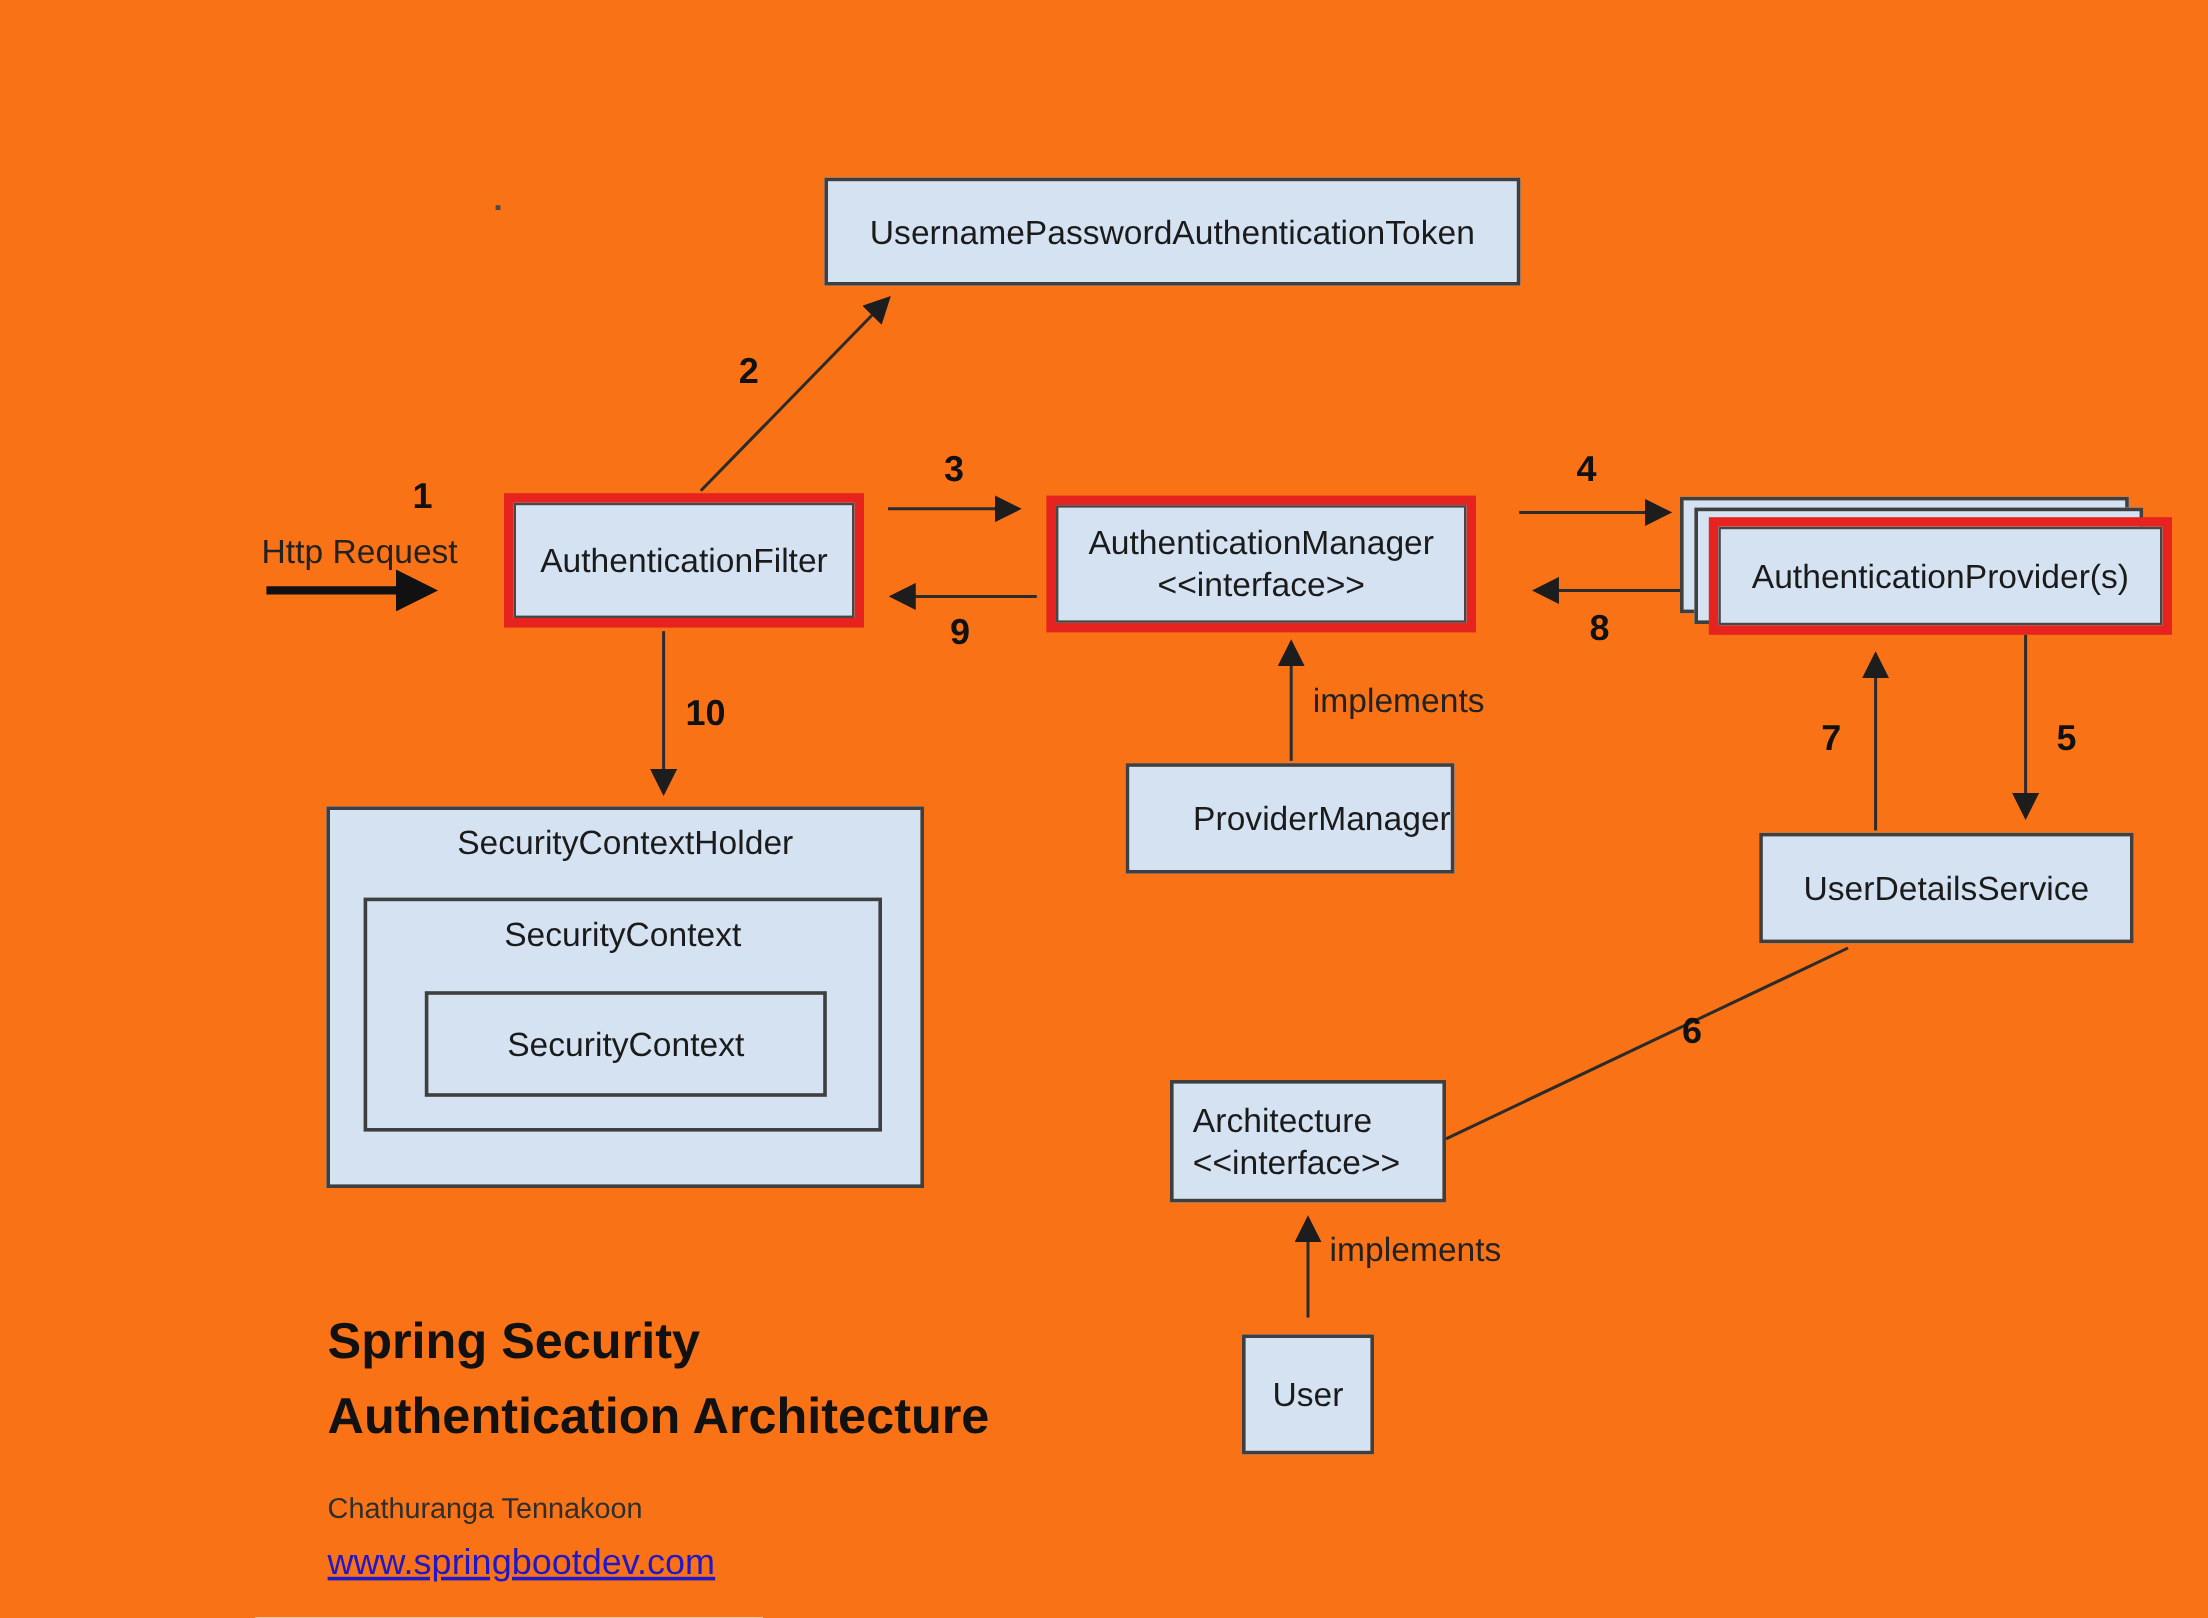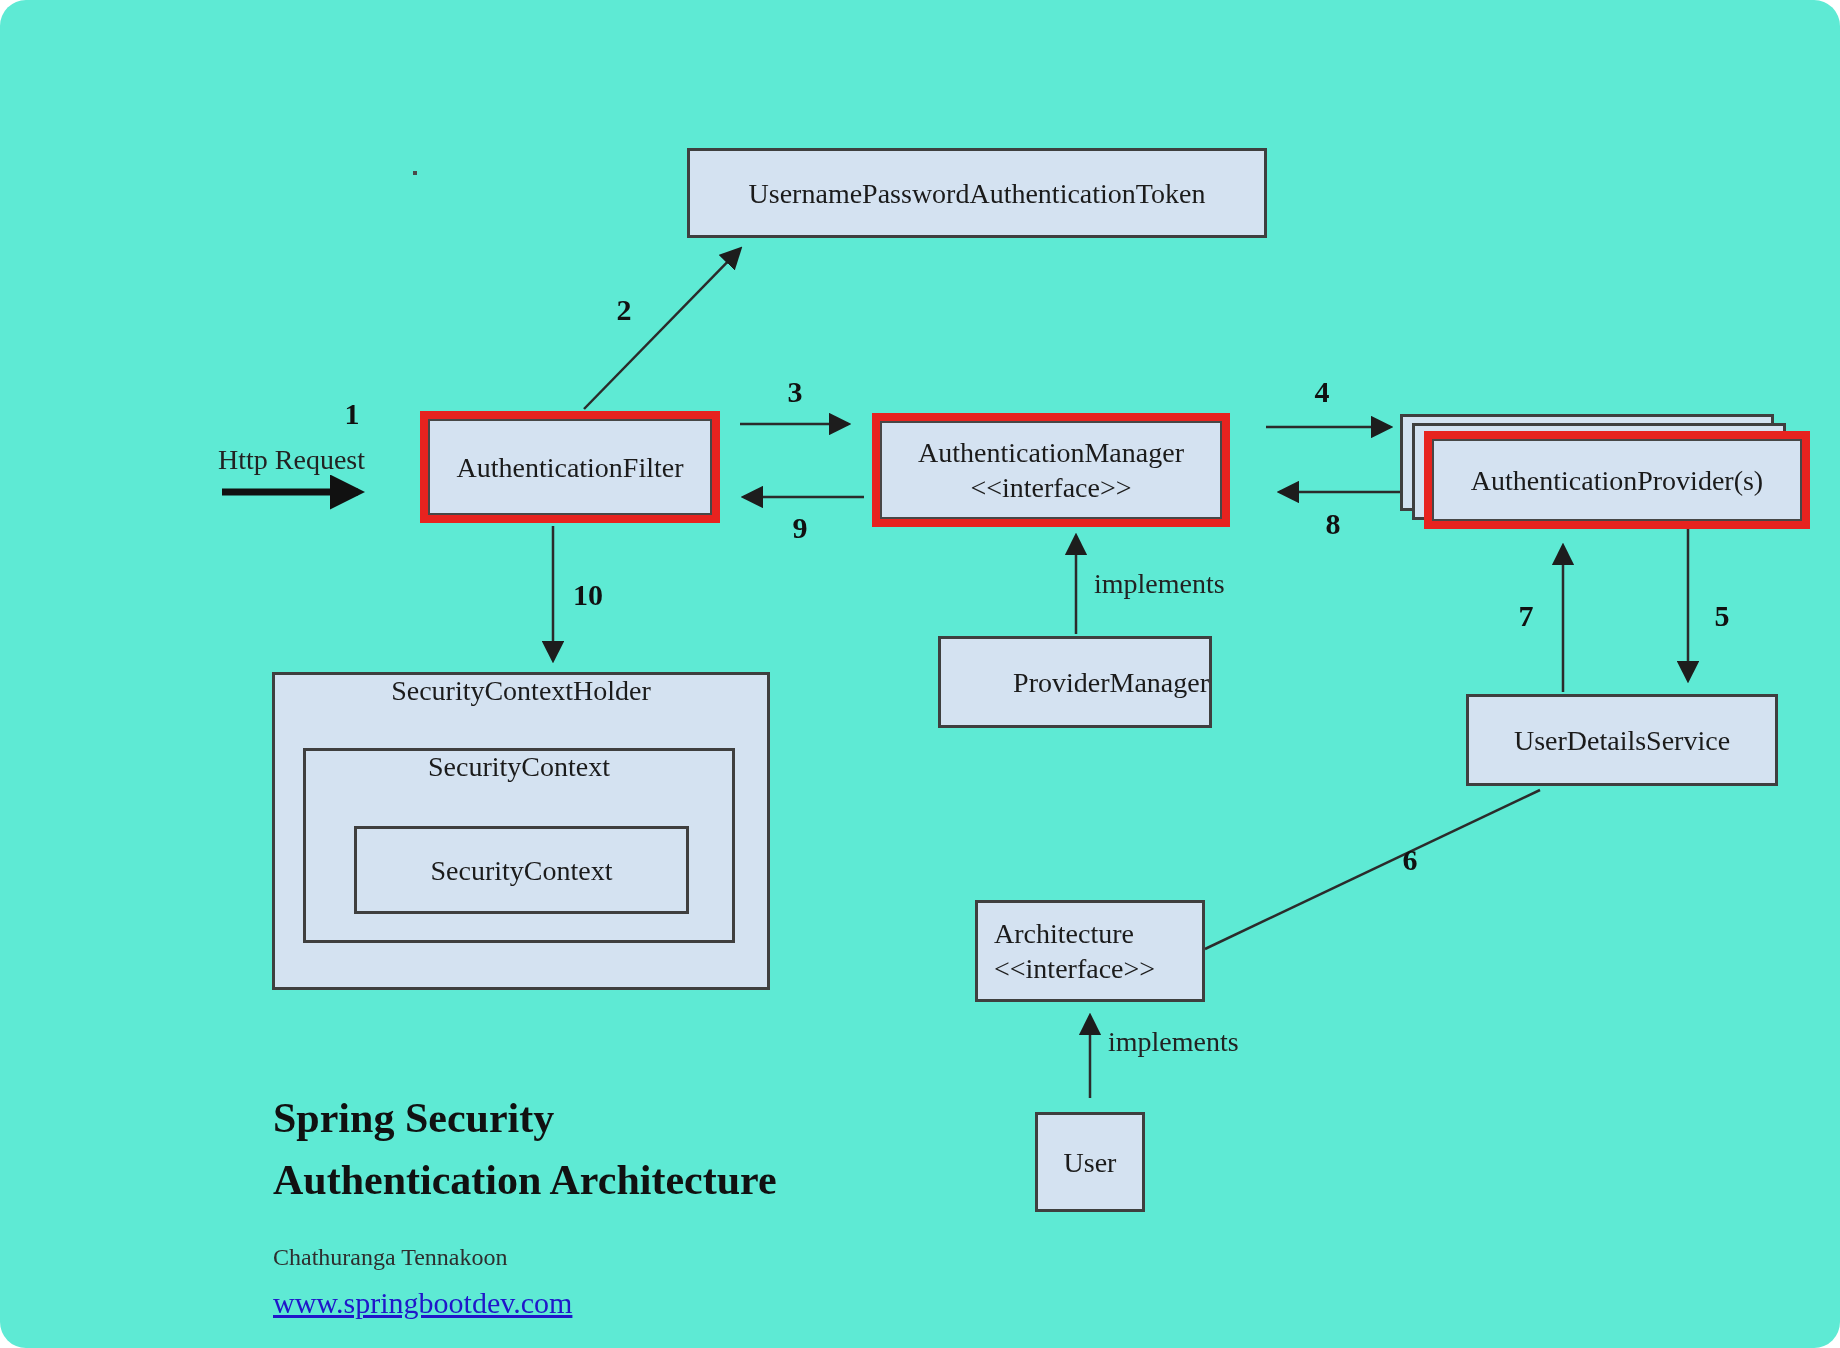--- a/index.html
+++ b/index.html
@@ -4,40 +4,39 @@
 <style>
   :root{
     --box_fill:#d4e2f1;
     --box_border:#3f3f3f;
     --highlight_red:#e7231f;
     --link_blue:#2017c9;
     --ink:#1b1b1b;
   }
   html,body{margin:0;padding:0;background:#ffffff;}
   #stage{
-    position:relative;width:1840px;height:1348px;background:#5eead4;
-    font-family:Liberation Serif, serif;color:var(--ink);
+    position:relative;width:1840px;height:1348px;background:#f97316;
+    font-family:Liberation Sans, sans-serif;color:var(--ink);
     overflow:hidden;
-    border-radius:26px;
   }
   .box{
     position:absolute;box-sizing:border-box;
     background:var(--box_fill);border:3px solid var(--box_border);
     display:flex;flex-direction:column;align-items:center;justify-content:center;
     font-size:28px;line-height:1.25;color:var(--ink);text-align:center;
   }
   .red-frame{
     position:absolute;box-sizing:border-box;border:8px solid var(--highlight_red);
   }
   .red-frame .box{left:0;top:0;width:100%;height:100%;border:2px solid #474747;}
   .container-box{
     position:absolute;box-sizing:border-box;background:var(--box_fill);
     border:3px solid var(--box_border);
   }
-  .container-label{width:100%;text-align:center;font-size:28px;color:var(--ink);}
+  .container-label{margin-top:12px;width:100%;text-align:center;font-size:28px;color:var(--ink);}
   .left-align{align-items:flex-start;text-align:left;padding-left:16px;}
   .num-label{
     position:absolute;transform:translate(-50%,-50%);
     font-size:30px;font-weight:bold;color:#111;
   }
   .edge-text{position:absolute;font-size:28px;color:#222;white-space:nowrap;}
   svg.wires{position:absolute;left:0;top:0;pointer-events:none;}
   .footer-title{
     position:absolute;left:273px;top:1087px;
     font-size:42px;font-weight:bold;color:#111;line-height:1.48;white-space:nowrap;

